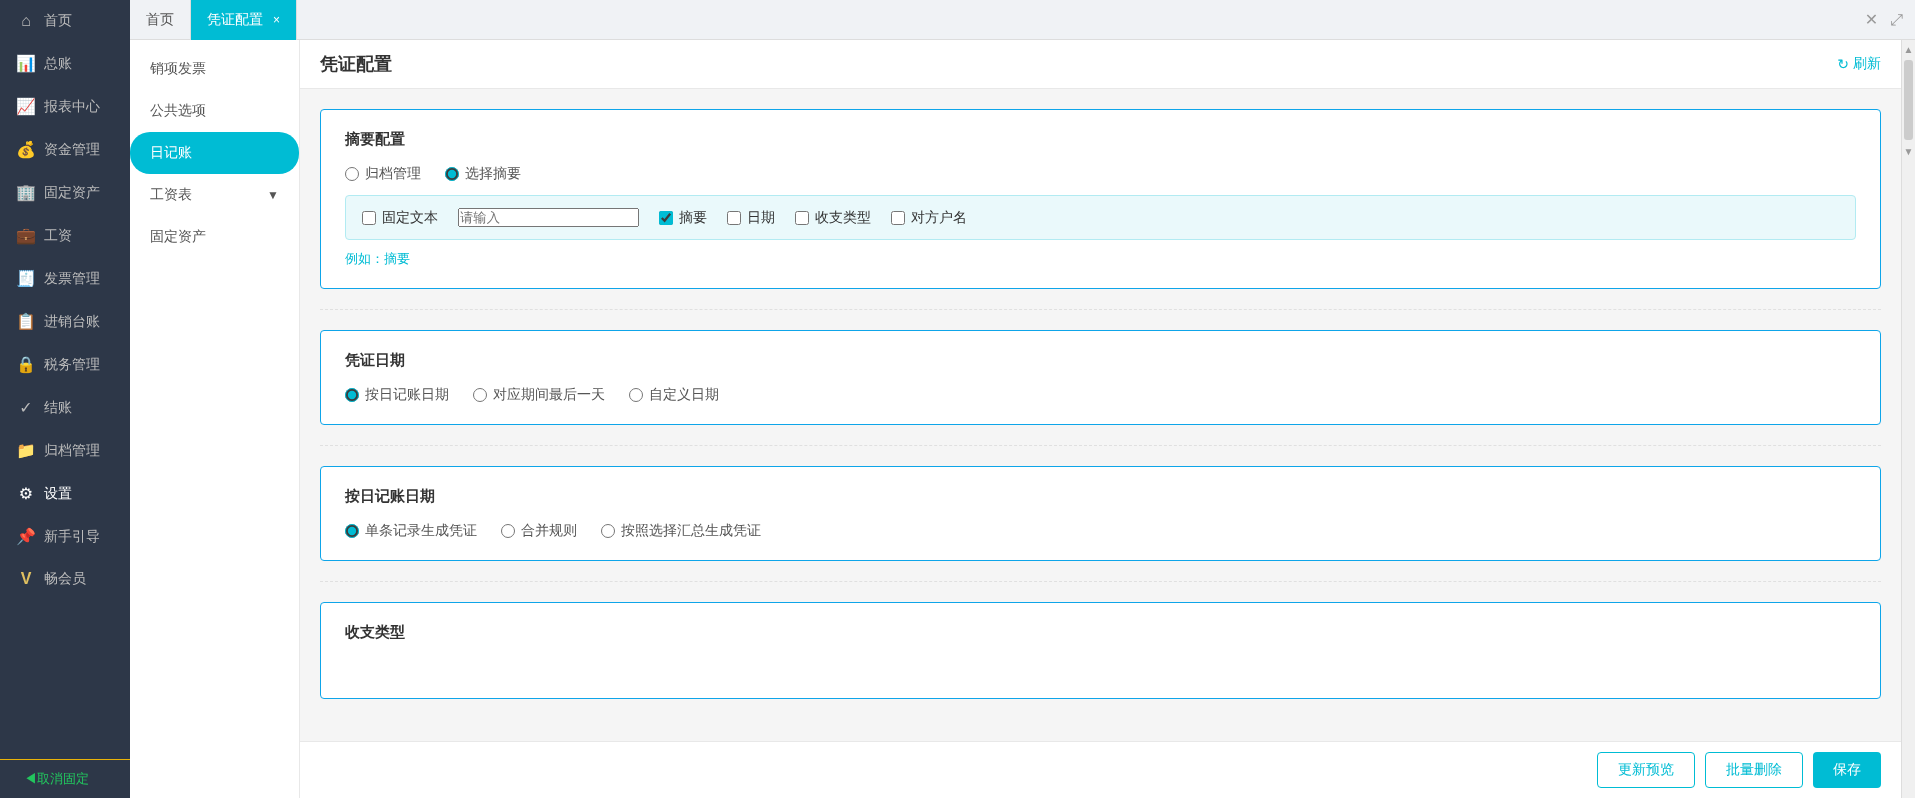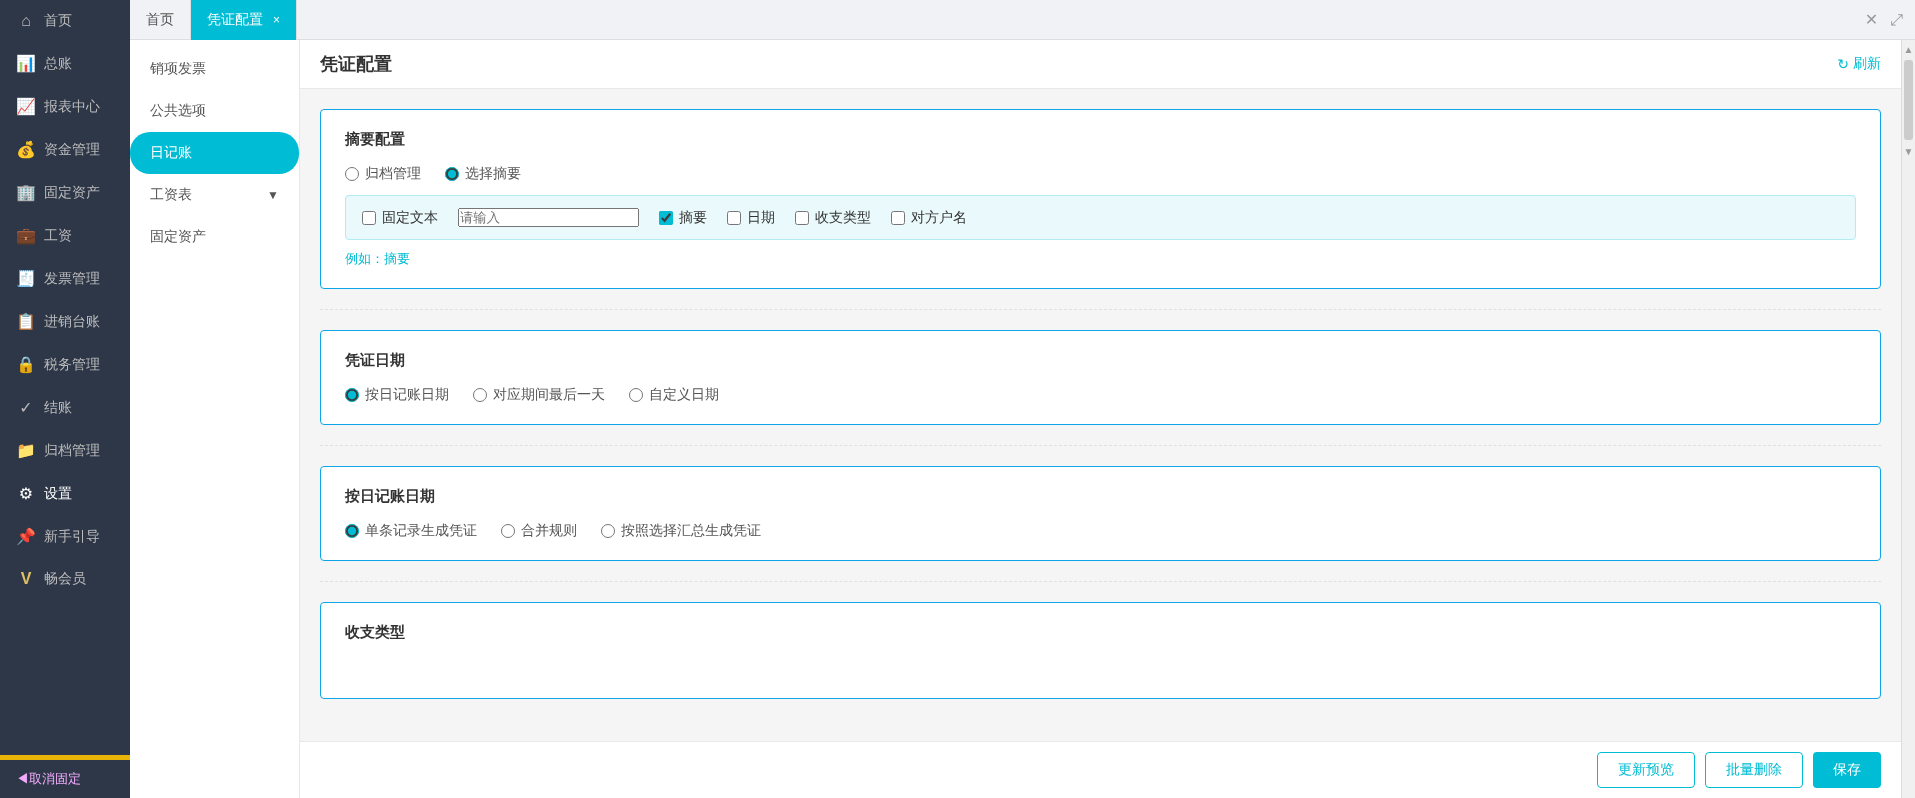--- a/index.html
+++ b/index.html
@@ -21,23 +21,23 @@
       gap: 8px;
       padding: 12px 16px;
       cursor: pointer;
       font-size: 14px;
       color: #bbb;
     }
     .sidebar-item.active { color: #fff; }
     .sidebar-item .icon { font-size: 16px; width: 20px; text-align: center; }
     .sidebar-bottom {
       margin-top: auto;
-      border-top: 5px solid #eab308;
-      padding: 10px 16px;
-      color: #f0abfc;
+      border-top: 1px solid #eab308;
+      padding: 10px 24px;
+      color: #22c55e;
       font-size: 13px;
       display: flex;
       align-items: center;
       gap: 6px;
       cursor: pointer;
     }
 
     
     .main {
       flex: 1;

